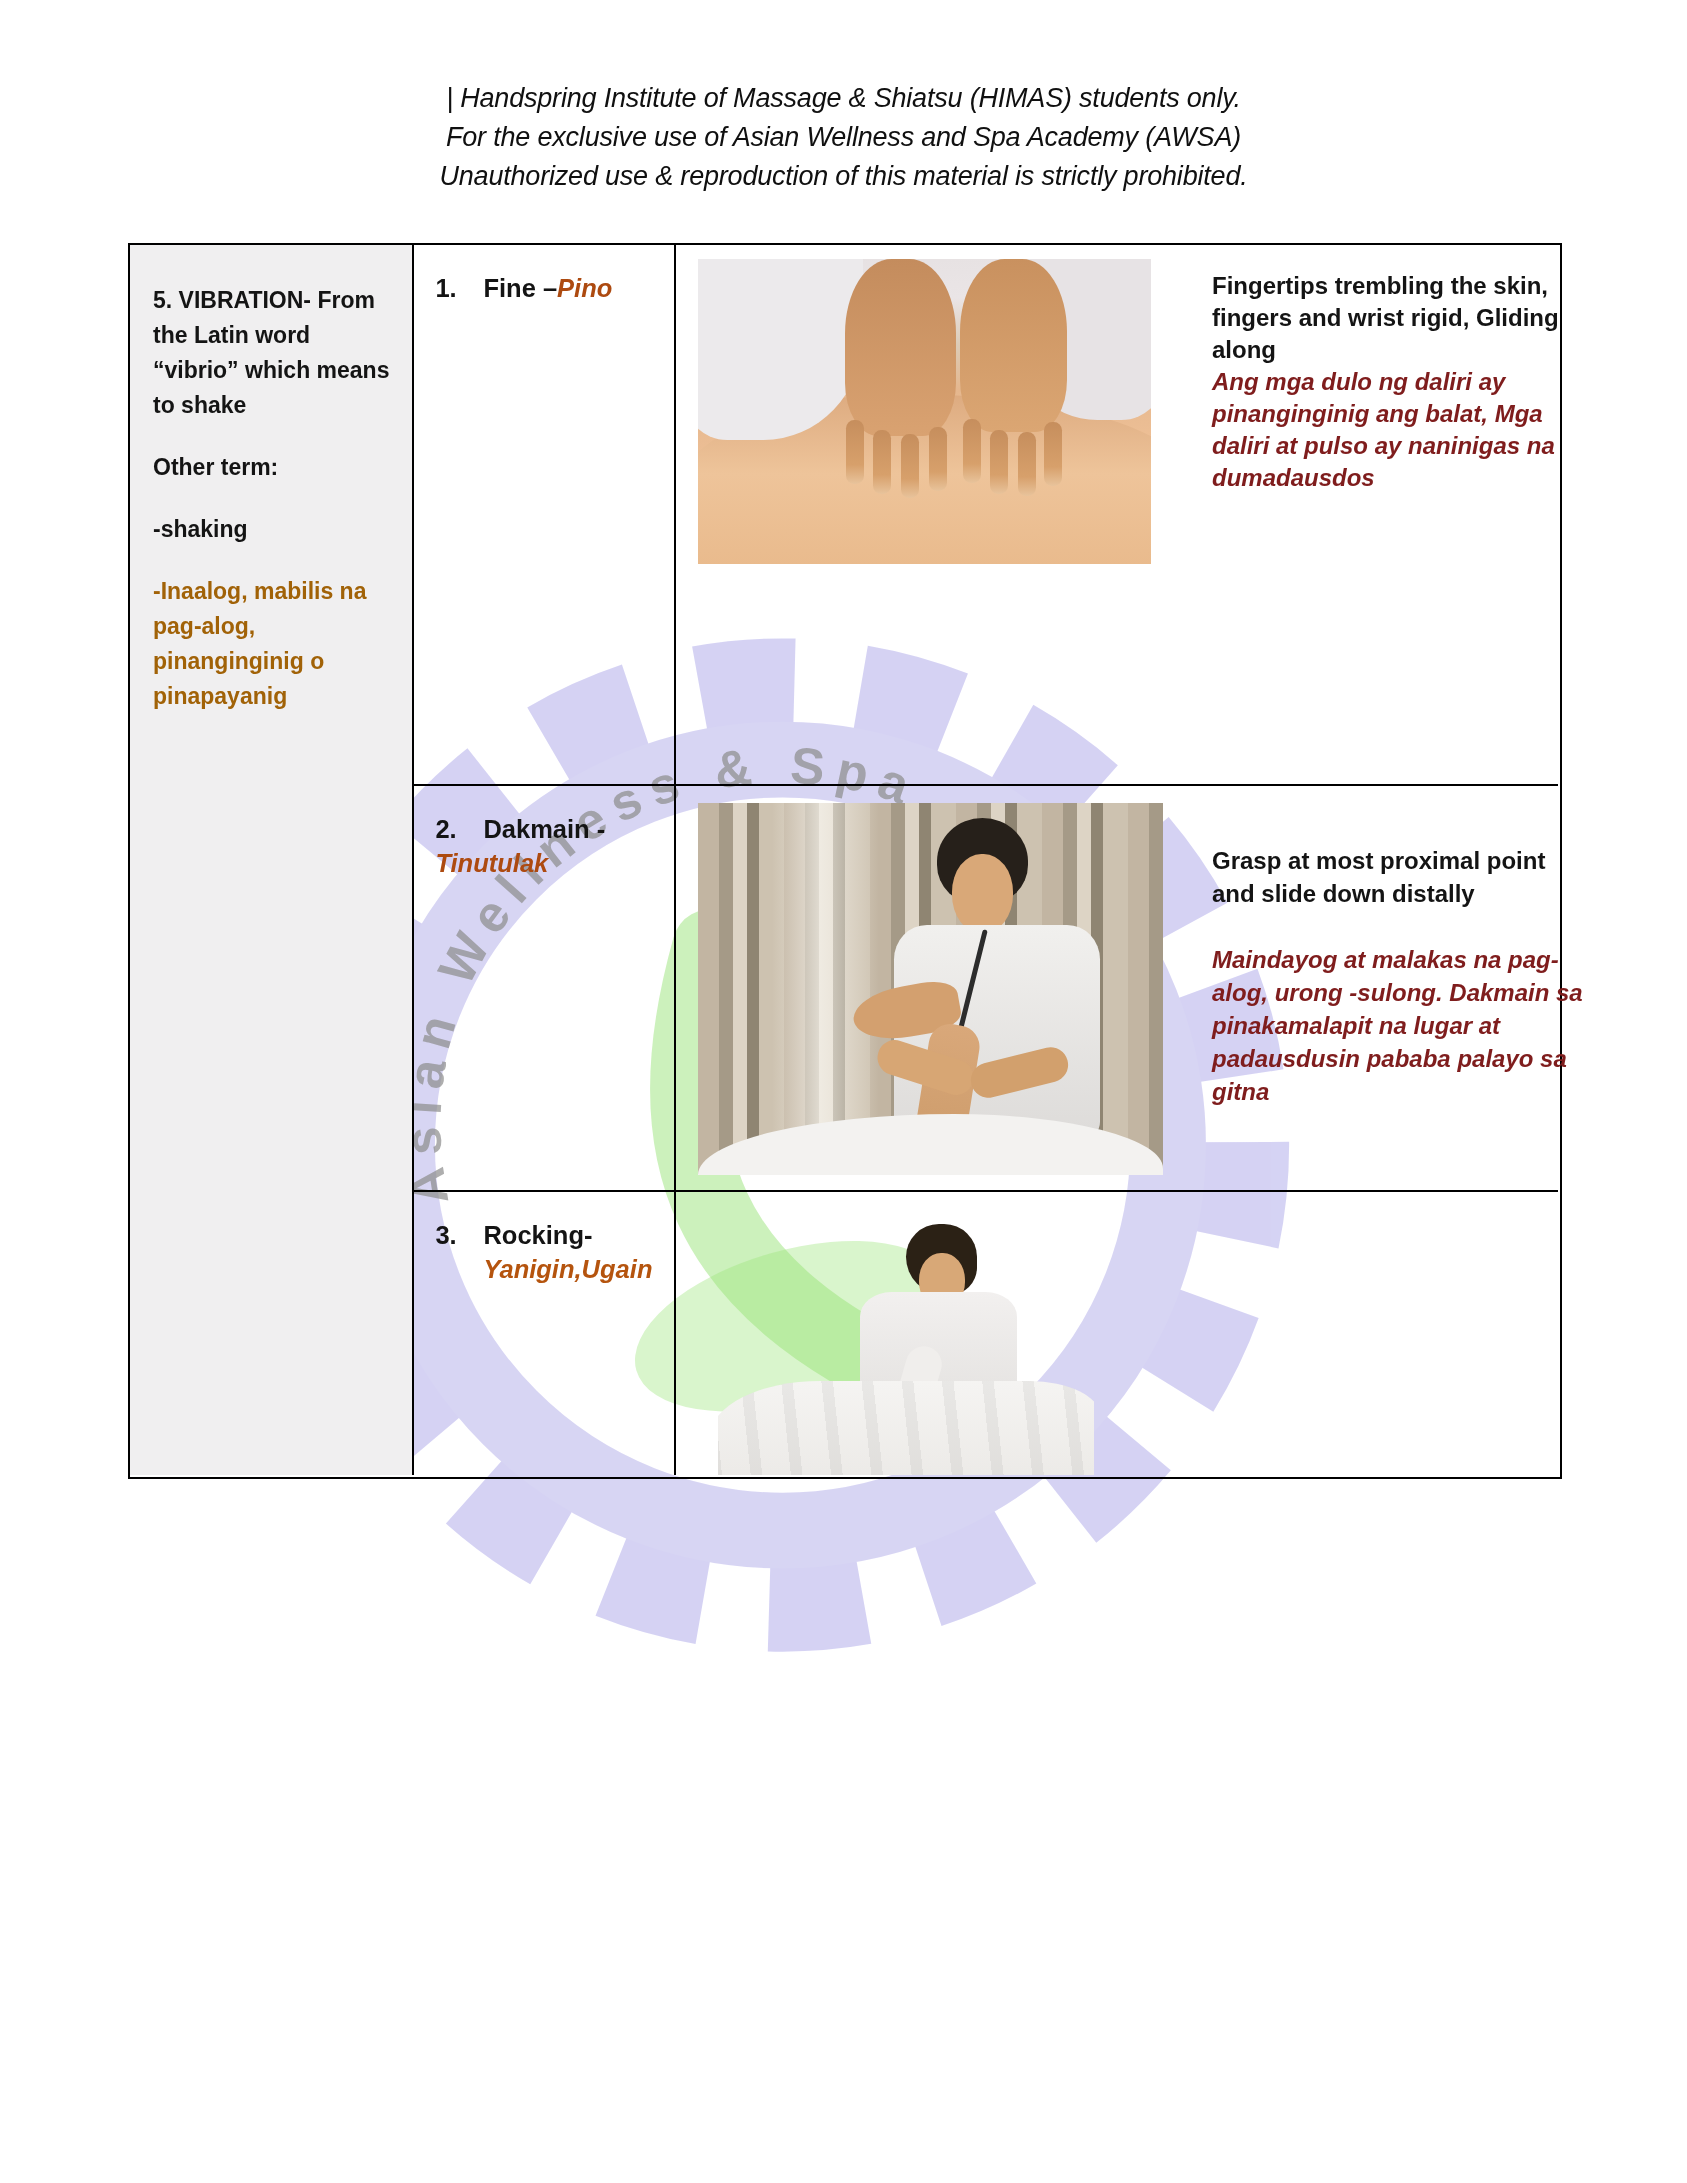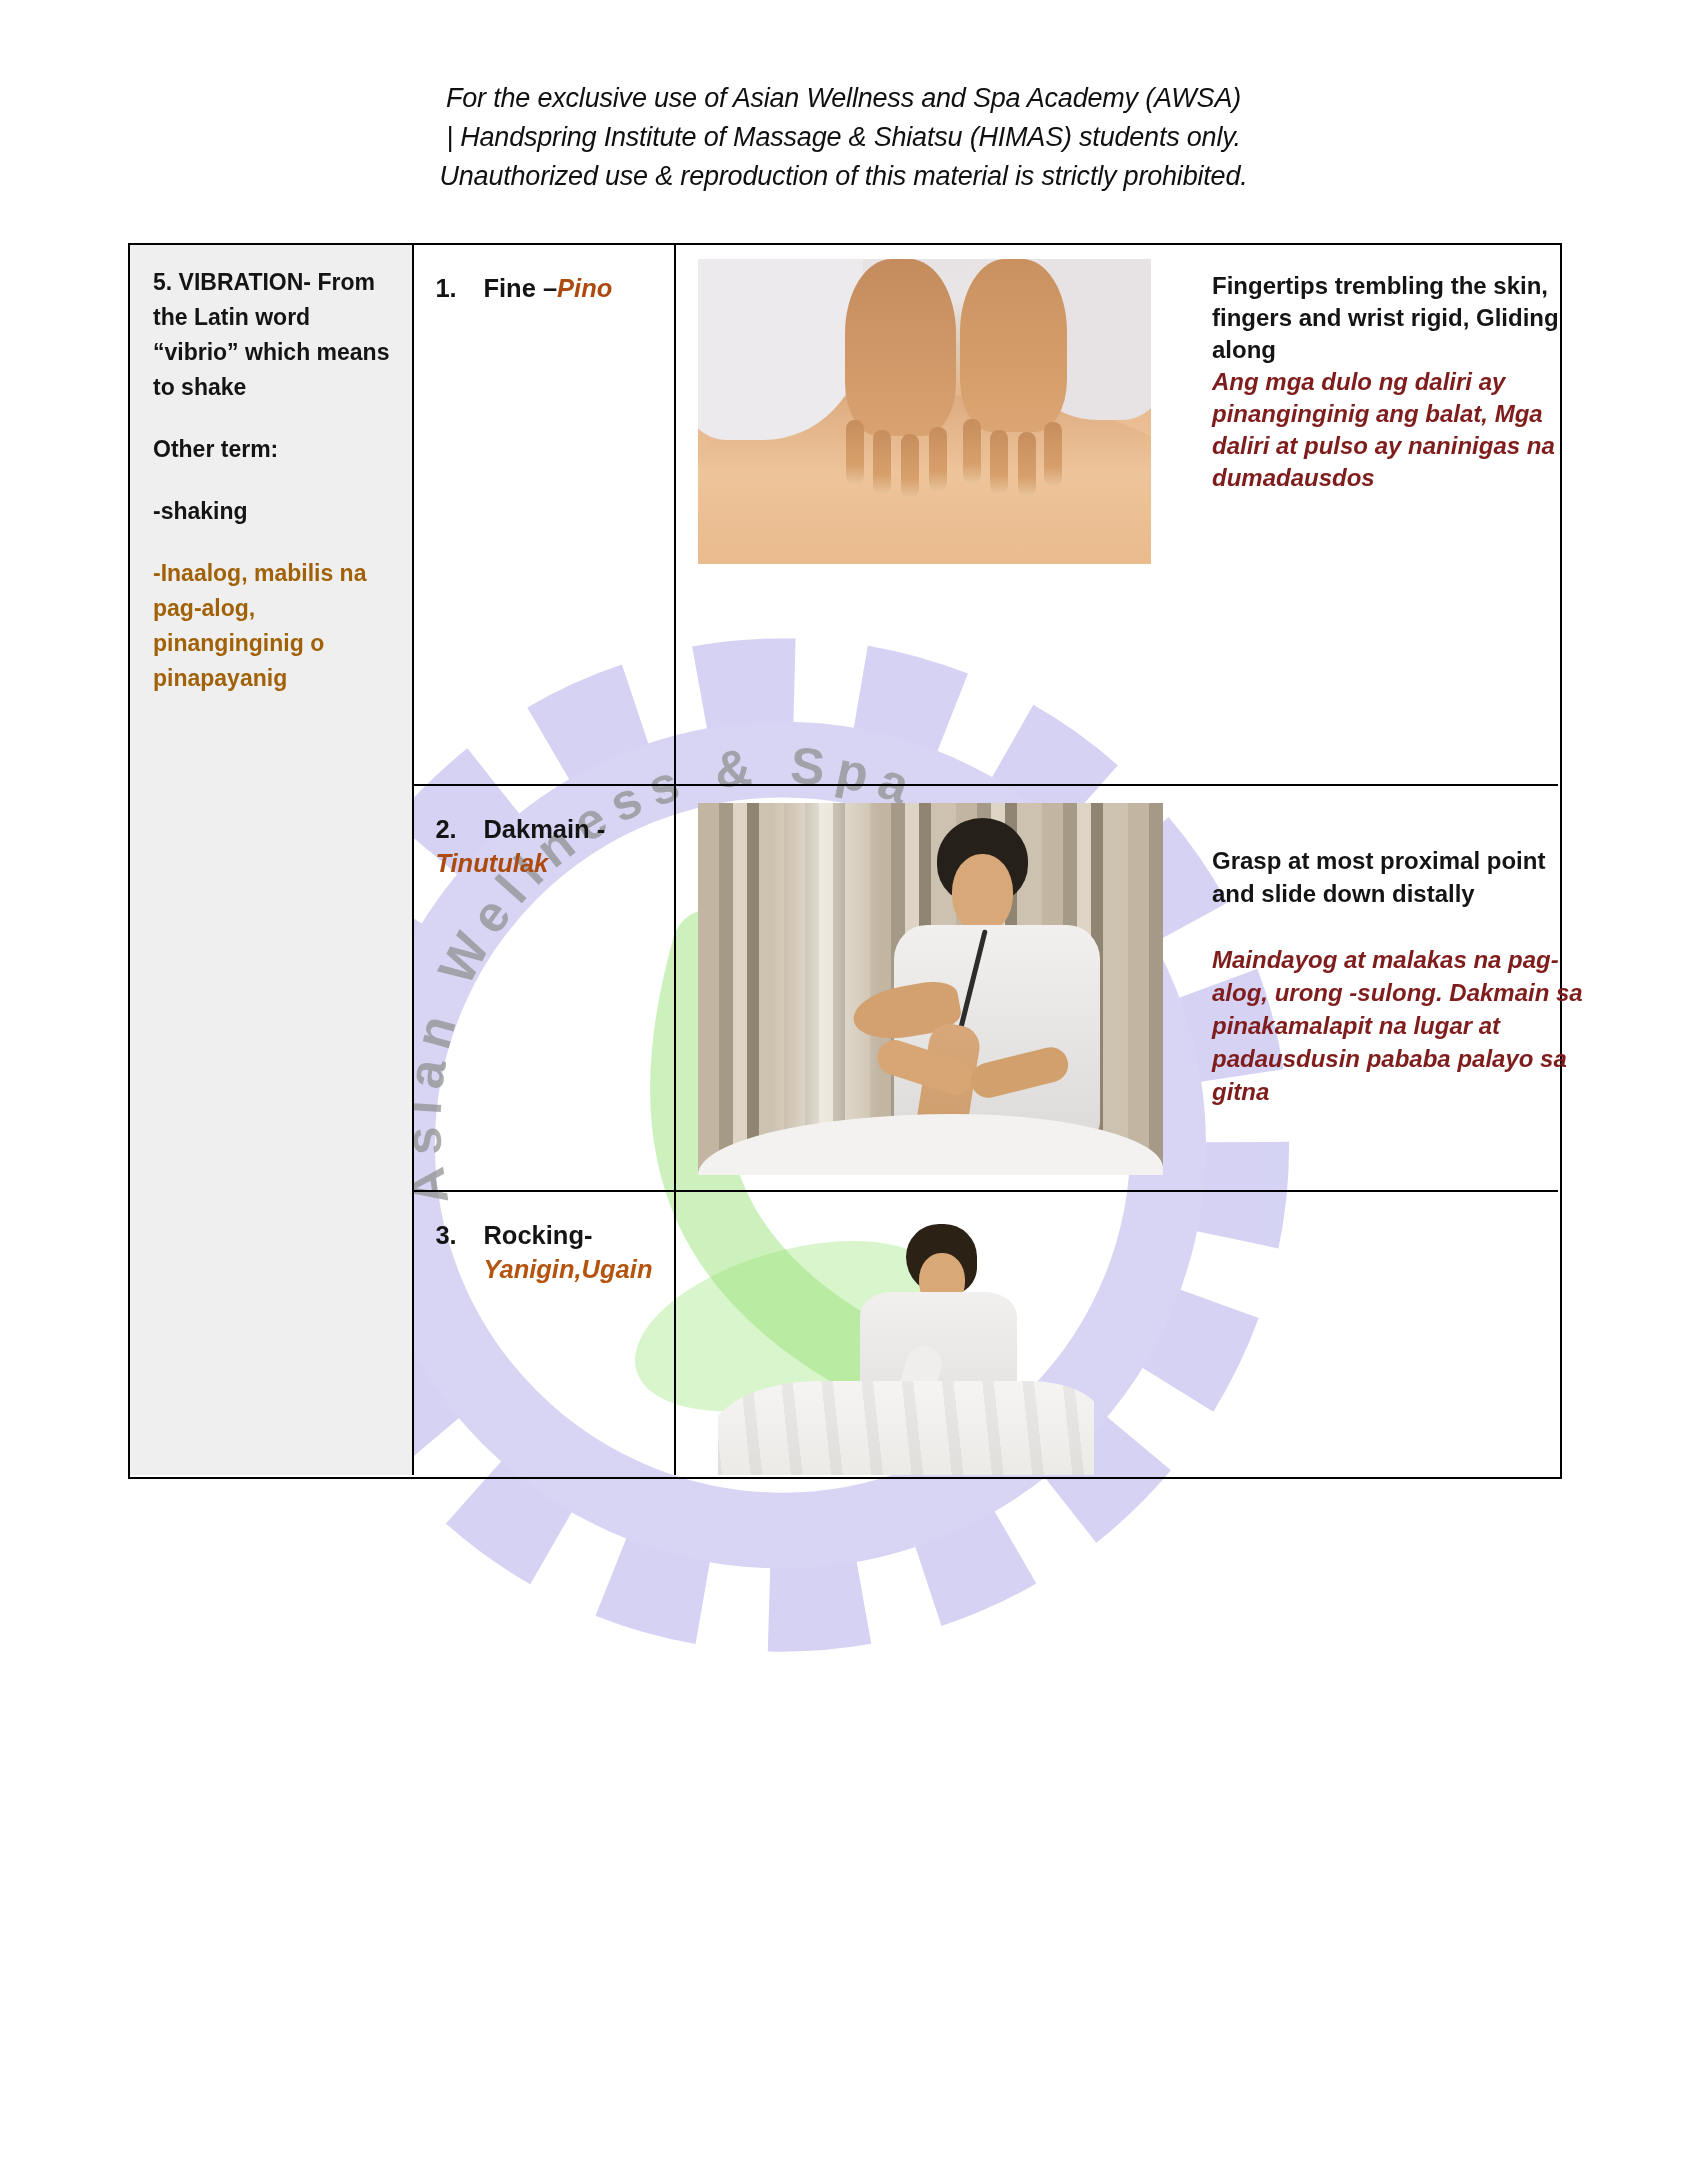--- a/index.html
+++ b/index.html
@@ -18,21 +18,21 @@
   
   .vtable{
     position:absolute; left:128px; top:243px; width:1434px; height:1236px;
     display:grid; grid-template-columns:284px 262px 882px;
     grid-template-rows:541px 406px 283px;
     border:2.5px solid #000; box-sizing:border-box; z-index:1;
   }
   .cell{position:relative; box-sizing:border-box;}
   .intro{
     grid-column:1; grid-row:1/4; background:#f0eff0; border-right:2.5px solid #000;
-    padding:20px 20px 0 23px; font-weight:700; font-size:23px; line-height:35px; color:#141414;
+    padding:38px 20px 0 23px; font-weight:700; font-size:23px; line-height:35px; color:#141414;
   }
   .intro p{margin:0 0 27px 0;}
   .intro p.tl{color:#a16207; }
   .label{grid-column:2; border-right:2.5px solid #000; padding:26px 8.2px 0 21.4px;
     font-weight:700; font-size:25.5px; color:#141414; line-height:34px;}
   .content{grid-column:3;}
   .rb{border-bottom:2.5px solid #000;}
   .num{display:inline-block; width:48px;}
   .label .tl{color:#ad4a10; font-style:italic;}
   .label.two-line .tl{display:block; margin-left:48px; color:#b5540e;}
@@ -119,22 +119,22 @@
     </g>
     <path d="M 862 1150 C 792 1400 852 1565 1125 1685" stroke="#8fdf6b" stroke-width="92" fill="none" opacity="0.45" stroke-linecap="round"></path>
     <ellipse cx="960" cy="1610" rx="195" ry="92" fill="#9ce47a" opacity="0.38" transform="rotate(-16 960 1610)"></ellipse>
     <path id="arcpath" d="M 545 1430 A 415 415 0 1 1 1365 1430" fill="none"></path>
     <text font-size="62" font-weight="bold" fill="#8f8f8f" opacity="0.72" letter-spacing="13" font-family="Liberation Sans, DejaVu Sans, sans-serif" transform="rotate(-12 950 1390)">
       <textPath href="#arcpath" startOffset="4%">Asian Wellness &amp; Spa</textPath>
     </text>
   </svg>
 
   <div class="header">
+    <div>| Handspring Institute of Massage &amp; Shiatsu (HIMAS) students only.</div>
     <div>For the exclusive use of Asian Wellness and Spa Academy (AWSA)</div>
-    <div>| Handspring Institute of Massage &amp; Shiatsu (HIMAS) students only.</div>
     <div>Unauthorized use &amp; reproduction of this material is strictly prohibited.</div>
   </div>
 
   <div class="vtable">
 
     <div class="cell intro">
       <p>5. VIBRATION- From the Latin word “vibrio” which means to shake</p>
       <p>Other term:</p>
       <p>-shaking</p>
       <p class="tl">-Inaalog, mabilis na pag-alog, pinanginginig o pinapayanig</p>

